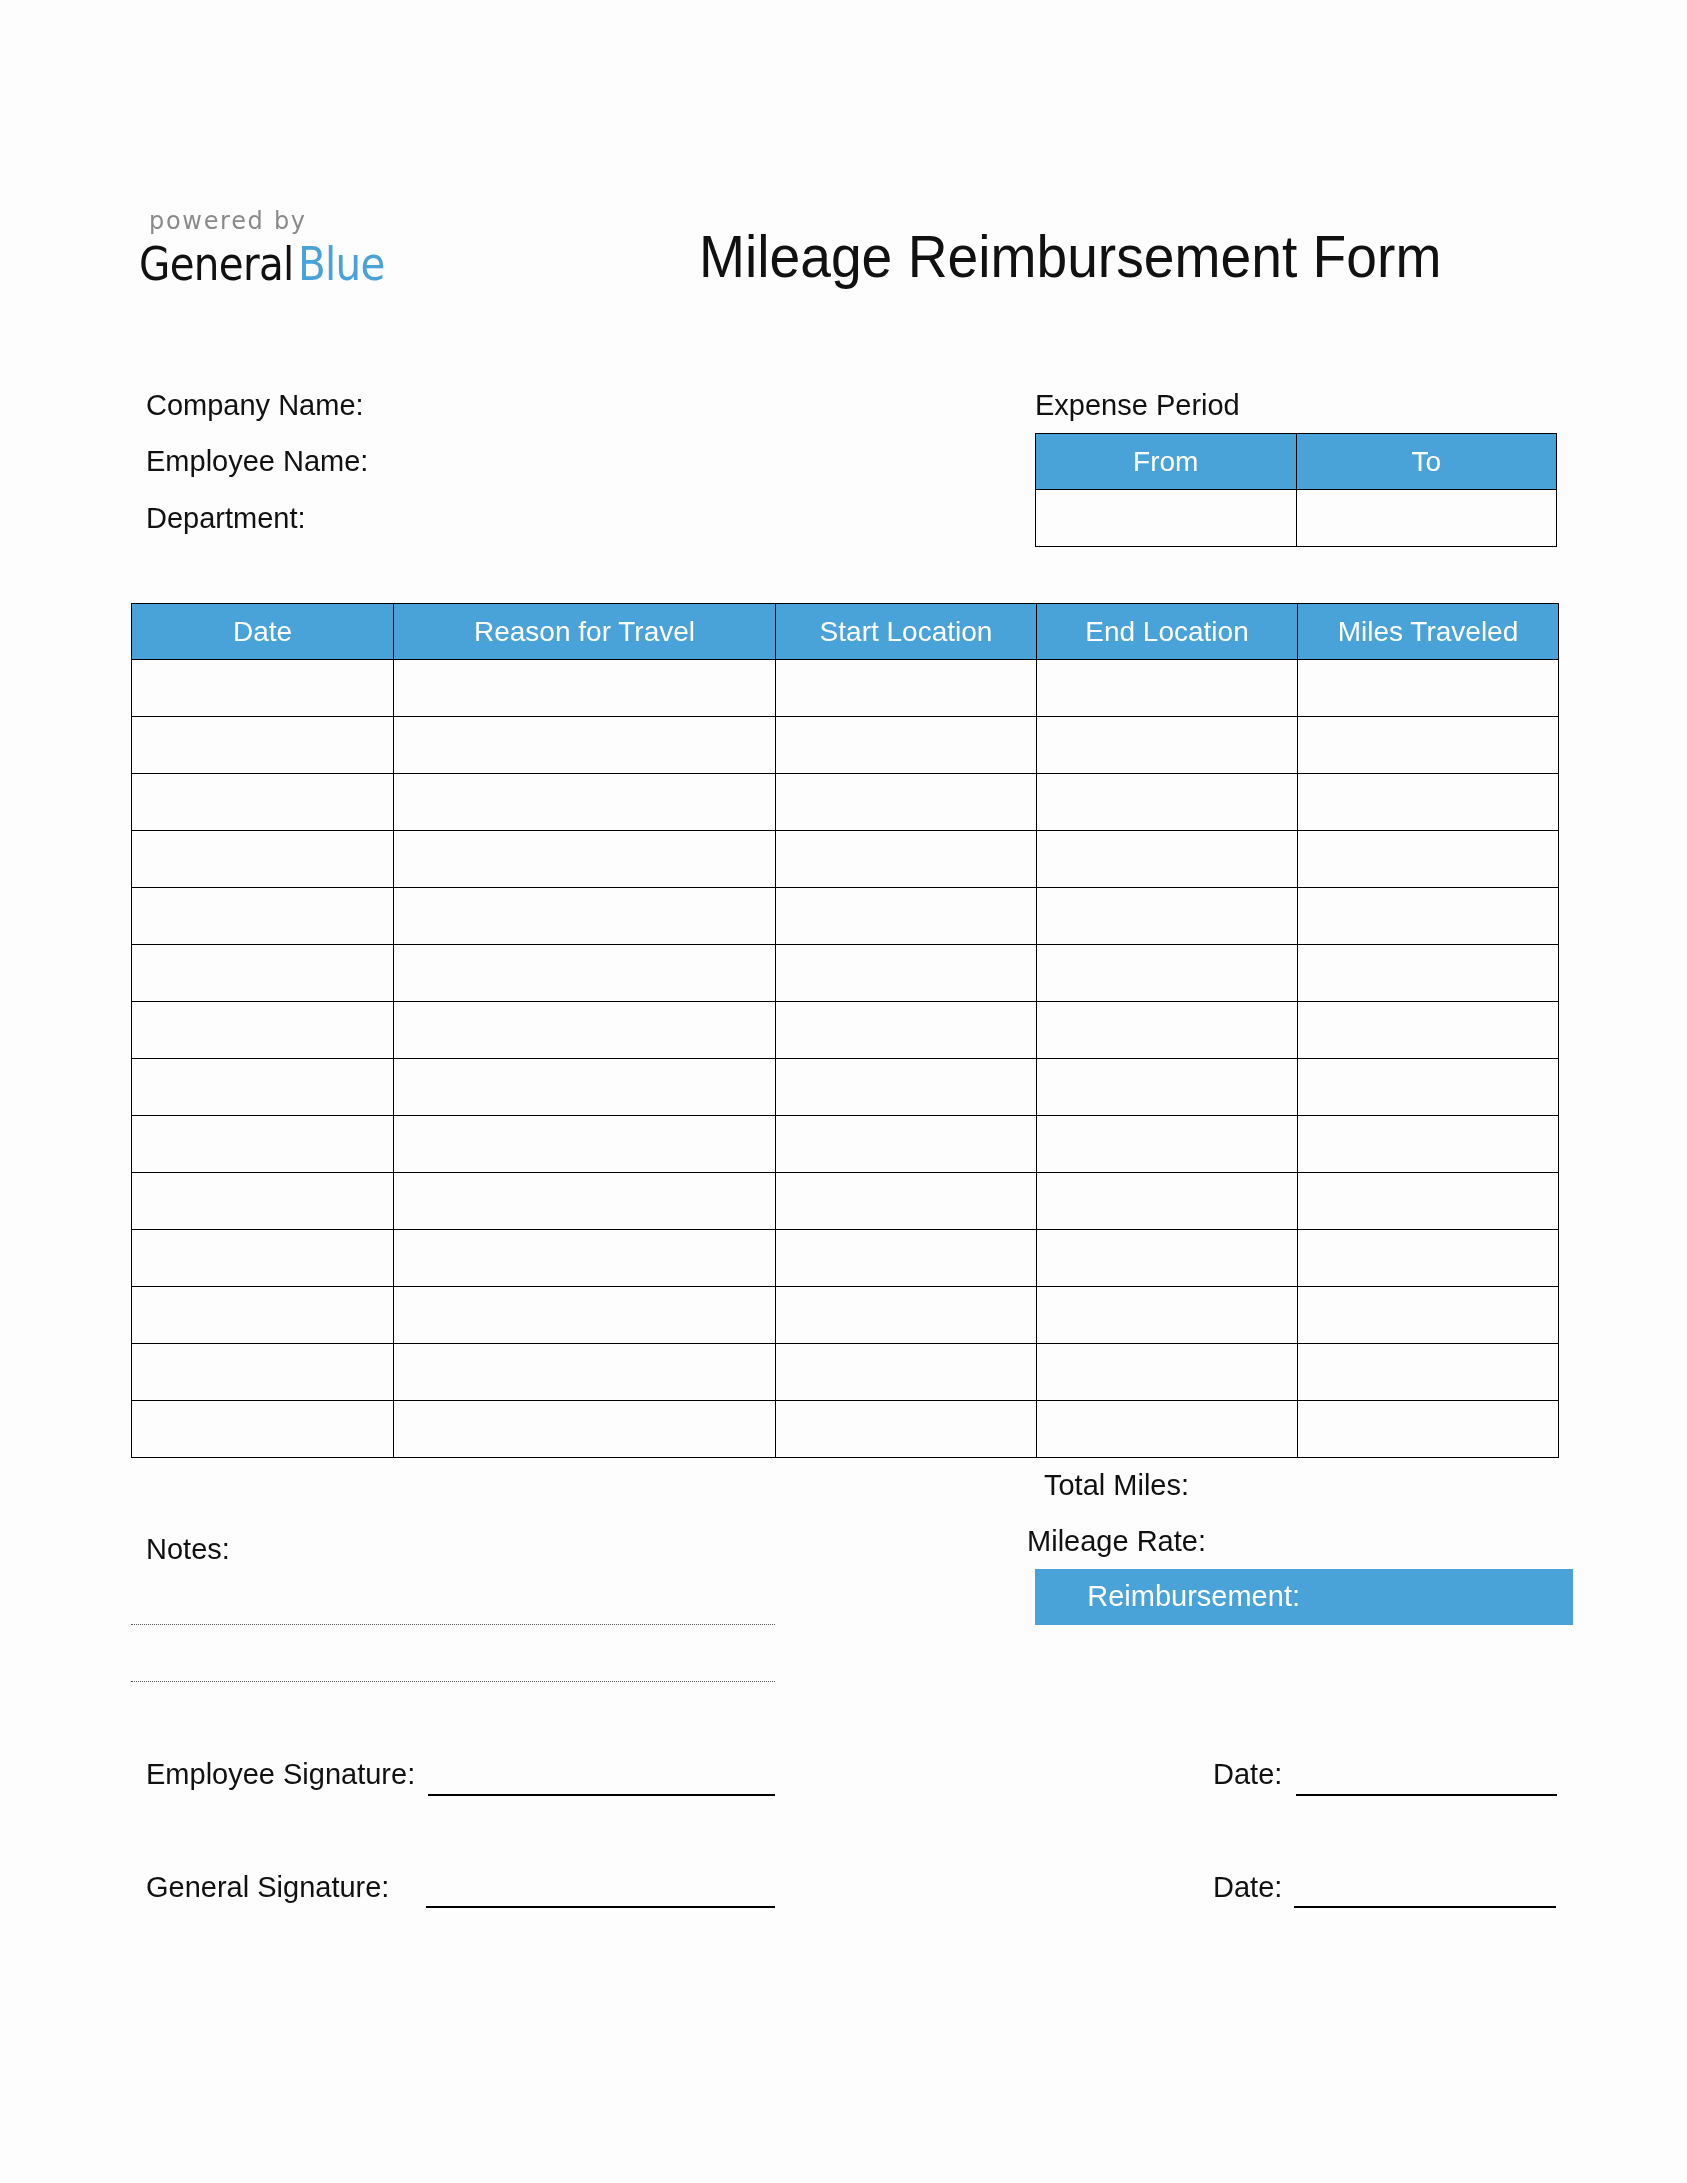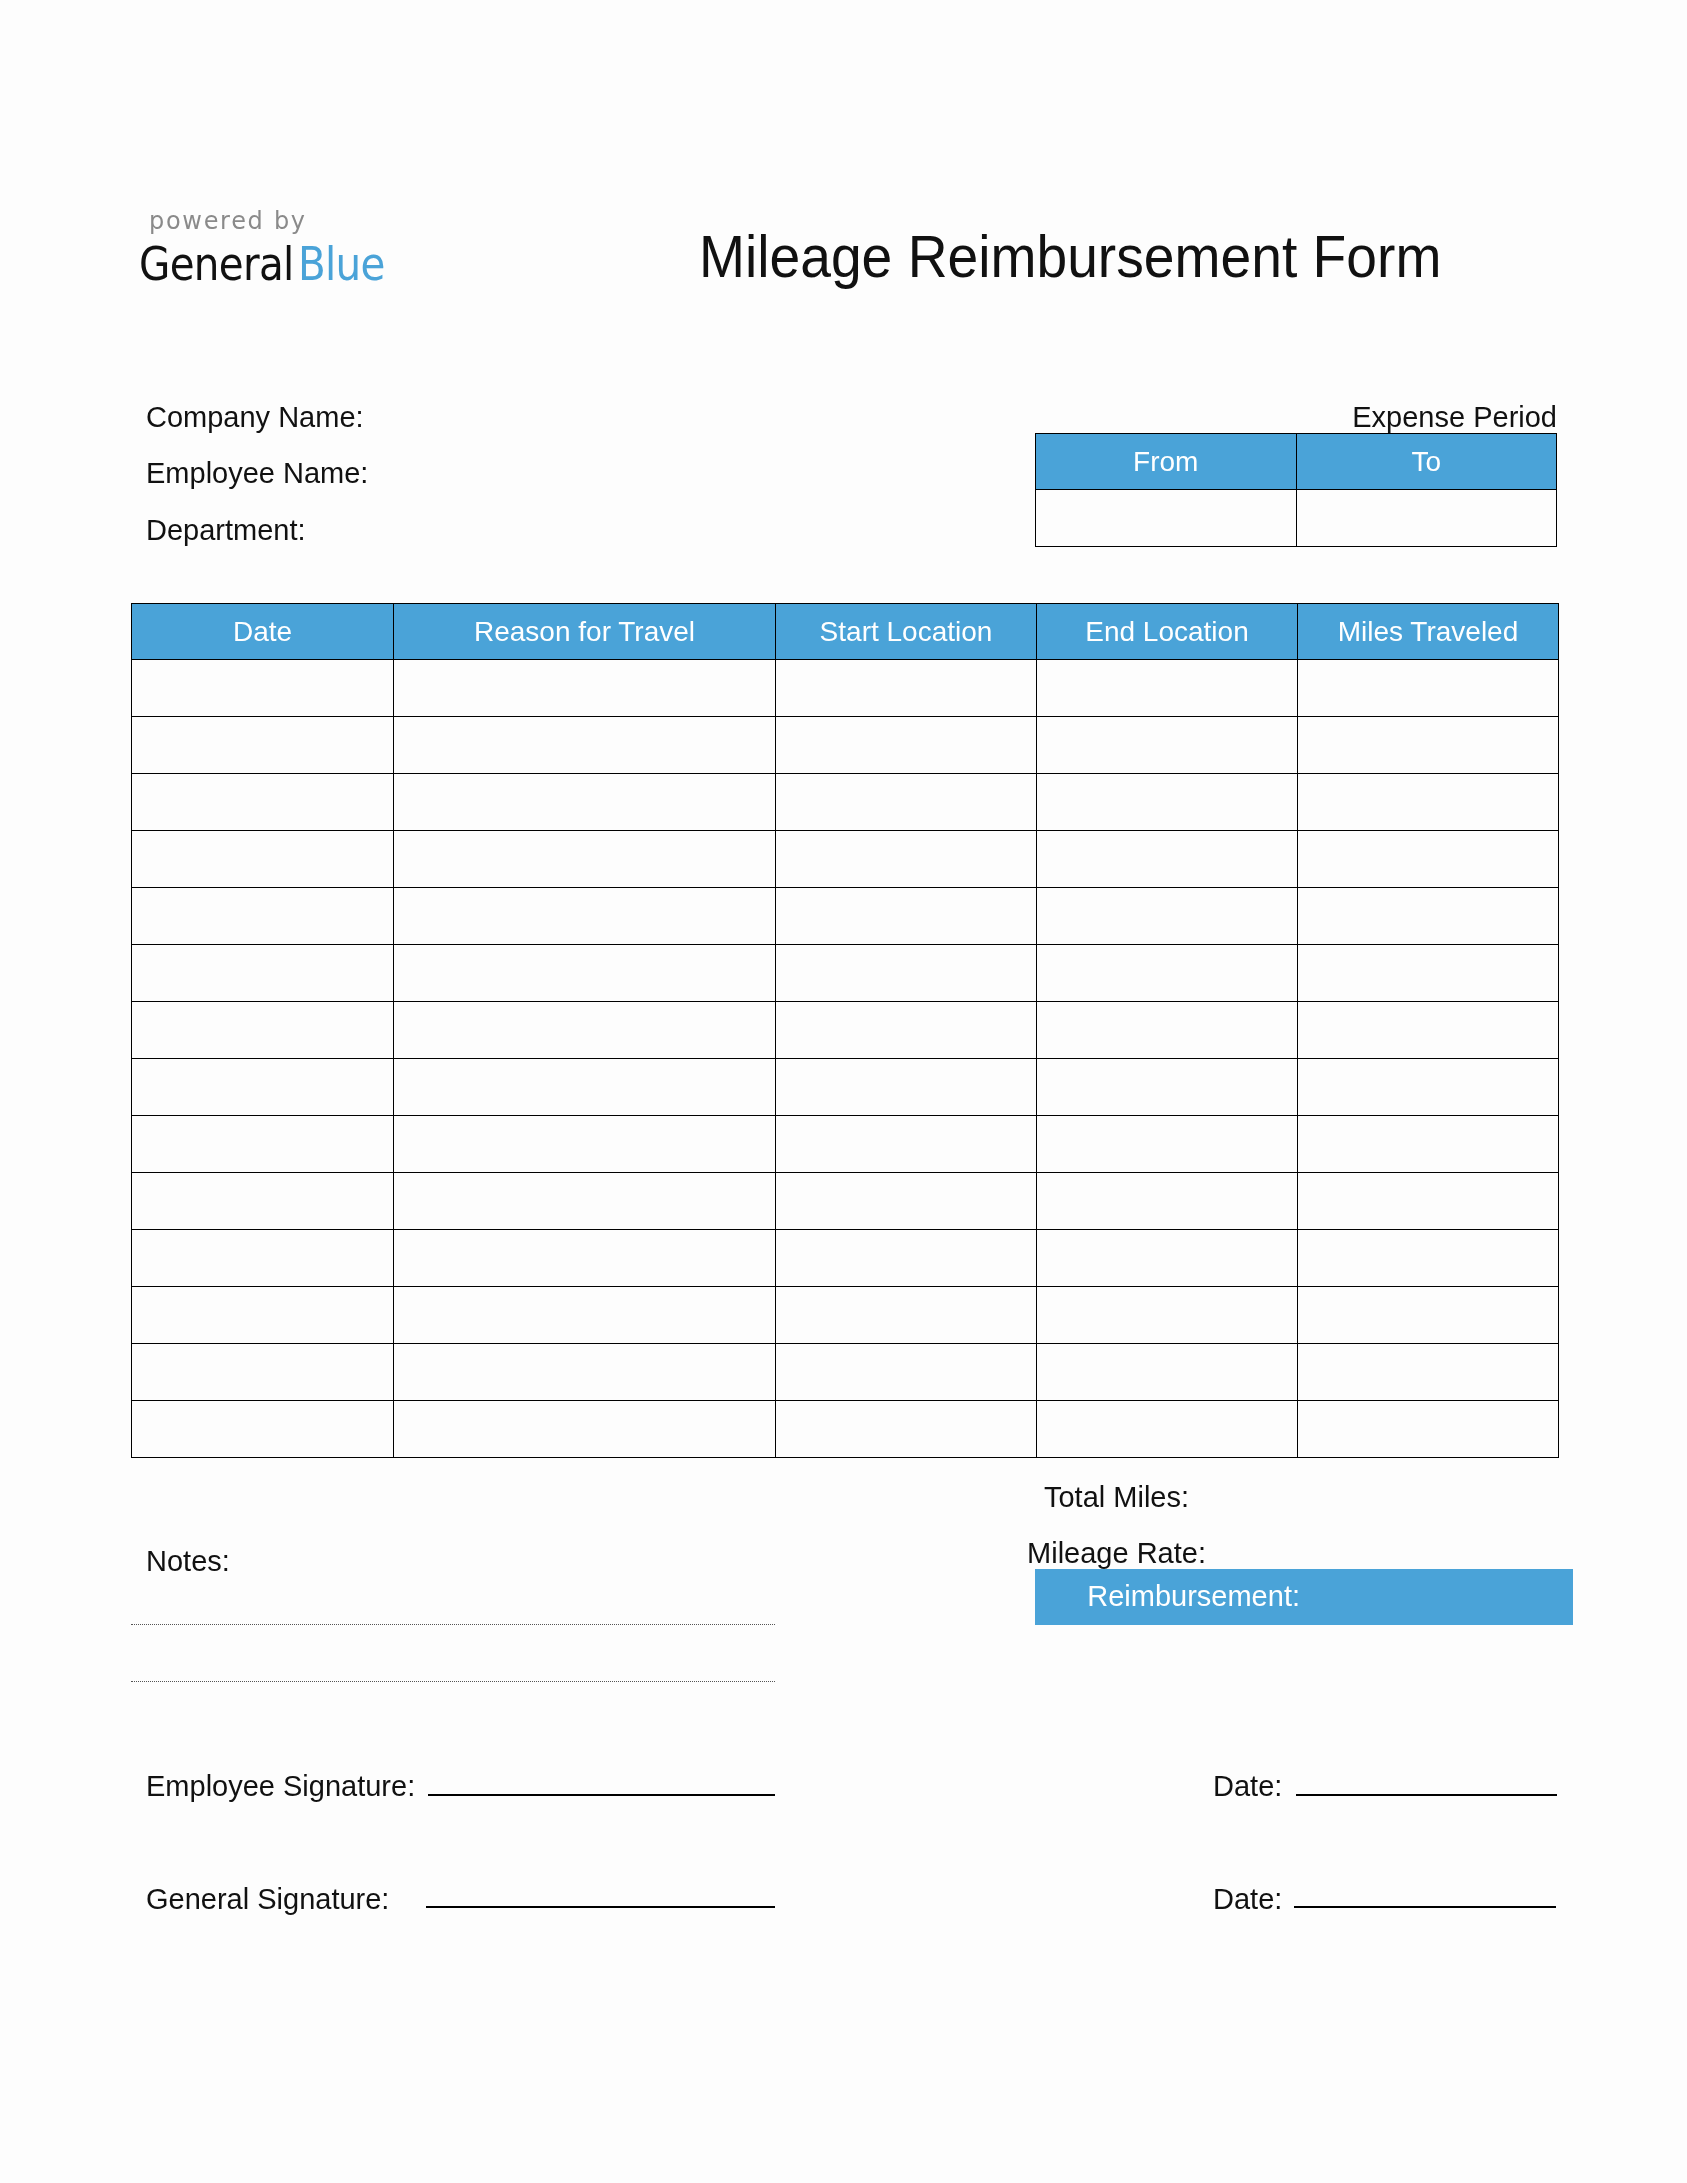--- a/index.html
+++ b/index.html
@@ -9,24 +9,24 @@
     .abs { position: absolute; }
 
     
     .powered { left: 149px; top: 207px; font-size: 24px; color: #8a8a8a; letter-spacing: 1.7px; font-family: "DejaVu Sans", sans-serif; }
     .brand { left: 139px; top: 237px; font-size: 46px; letter-spacing: -0.8px; white-space: nowrap; font-family: "DejaVu Sans", sans-serif; transform: scaleX(0.88); transform-origin: left top; }
     .brand .g { color: #111; }
     .brand .b { color: #4aa3d8; margin-left: 5px; }
 
     .title { left: 699px; top: 222px; font-size: 60px; white-space: nowrap; transform: scaleX(0.92); transform-origin: left top; color: #111; }
 
-    .label { font-size: 29px; white-space: nowrap; color: #111; margin-top: 12px; }
-
-    
-    .period-caption { left: 1035px; width: 522px; top: 389px; text-align: right; font-size: 29px; }
+    .label { font-size: 29px; white-space: nowrap; color: #111; }
+
+    
+    .period-caption { left: 1035px; width: 522px; top: 389px; text-align: left; font-size: 29px; }
     table { border-collapse: collapse; table-layout: fixed; }
     .period { left: 1035px; top: 433px; width: 522px; }
     .period th, .period td { border: 1.7px solid #000; height: 57px; }
     .period th { background: #4aa3d8; color: #fff; font-weight: normal; font-size: 28px; height: 56px; }
 
     
     .main { left: 131px; top: 603px; width: 1427px; }
     .main th, .main td { border: 1.7px solid #000; }
     .main th { background: #4aa3d8; color: #fff; font-weight: normal; font-size: 28px; height: 56px; }
     .main td { height: 57px; }

